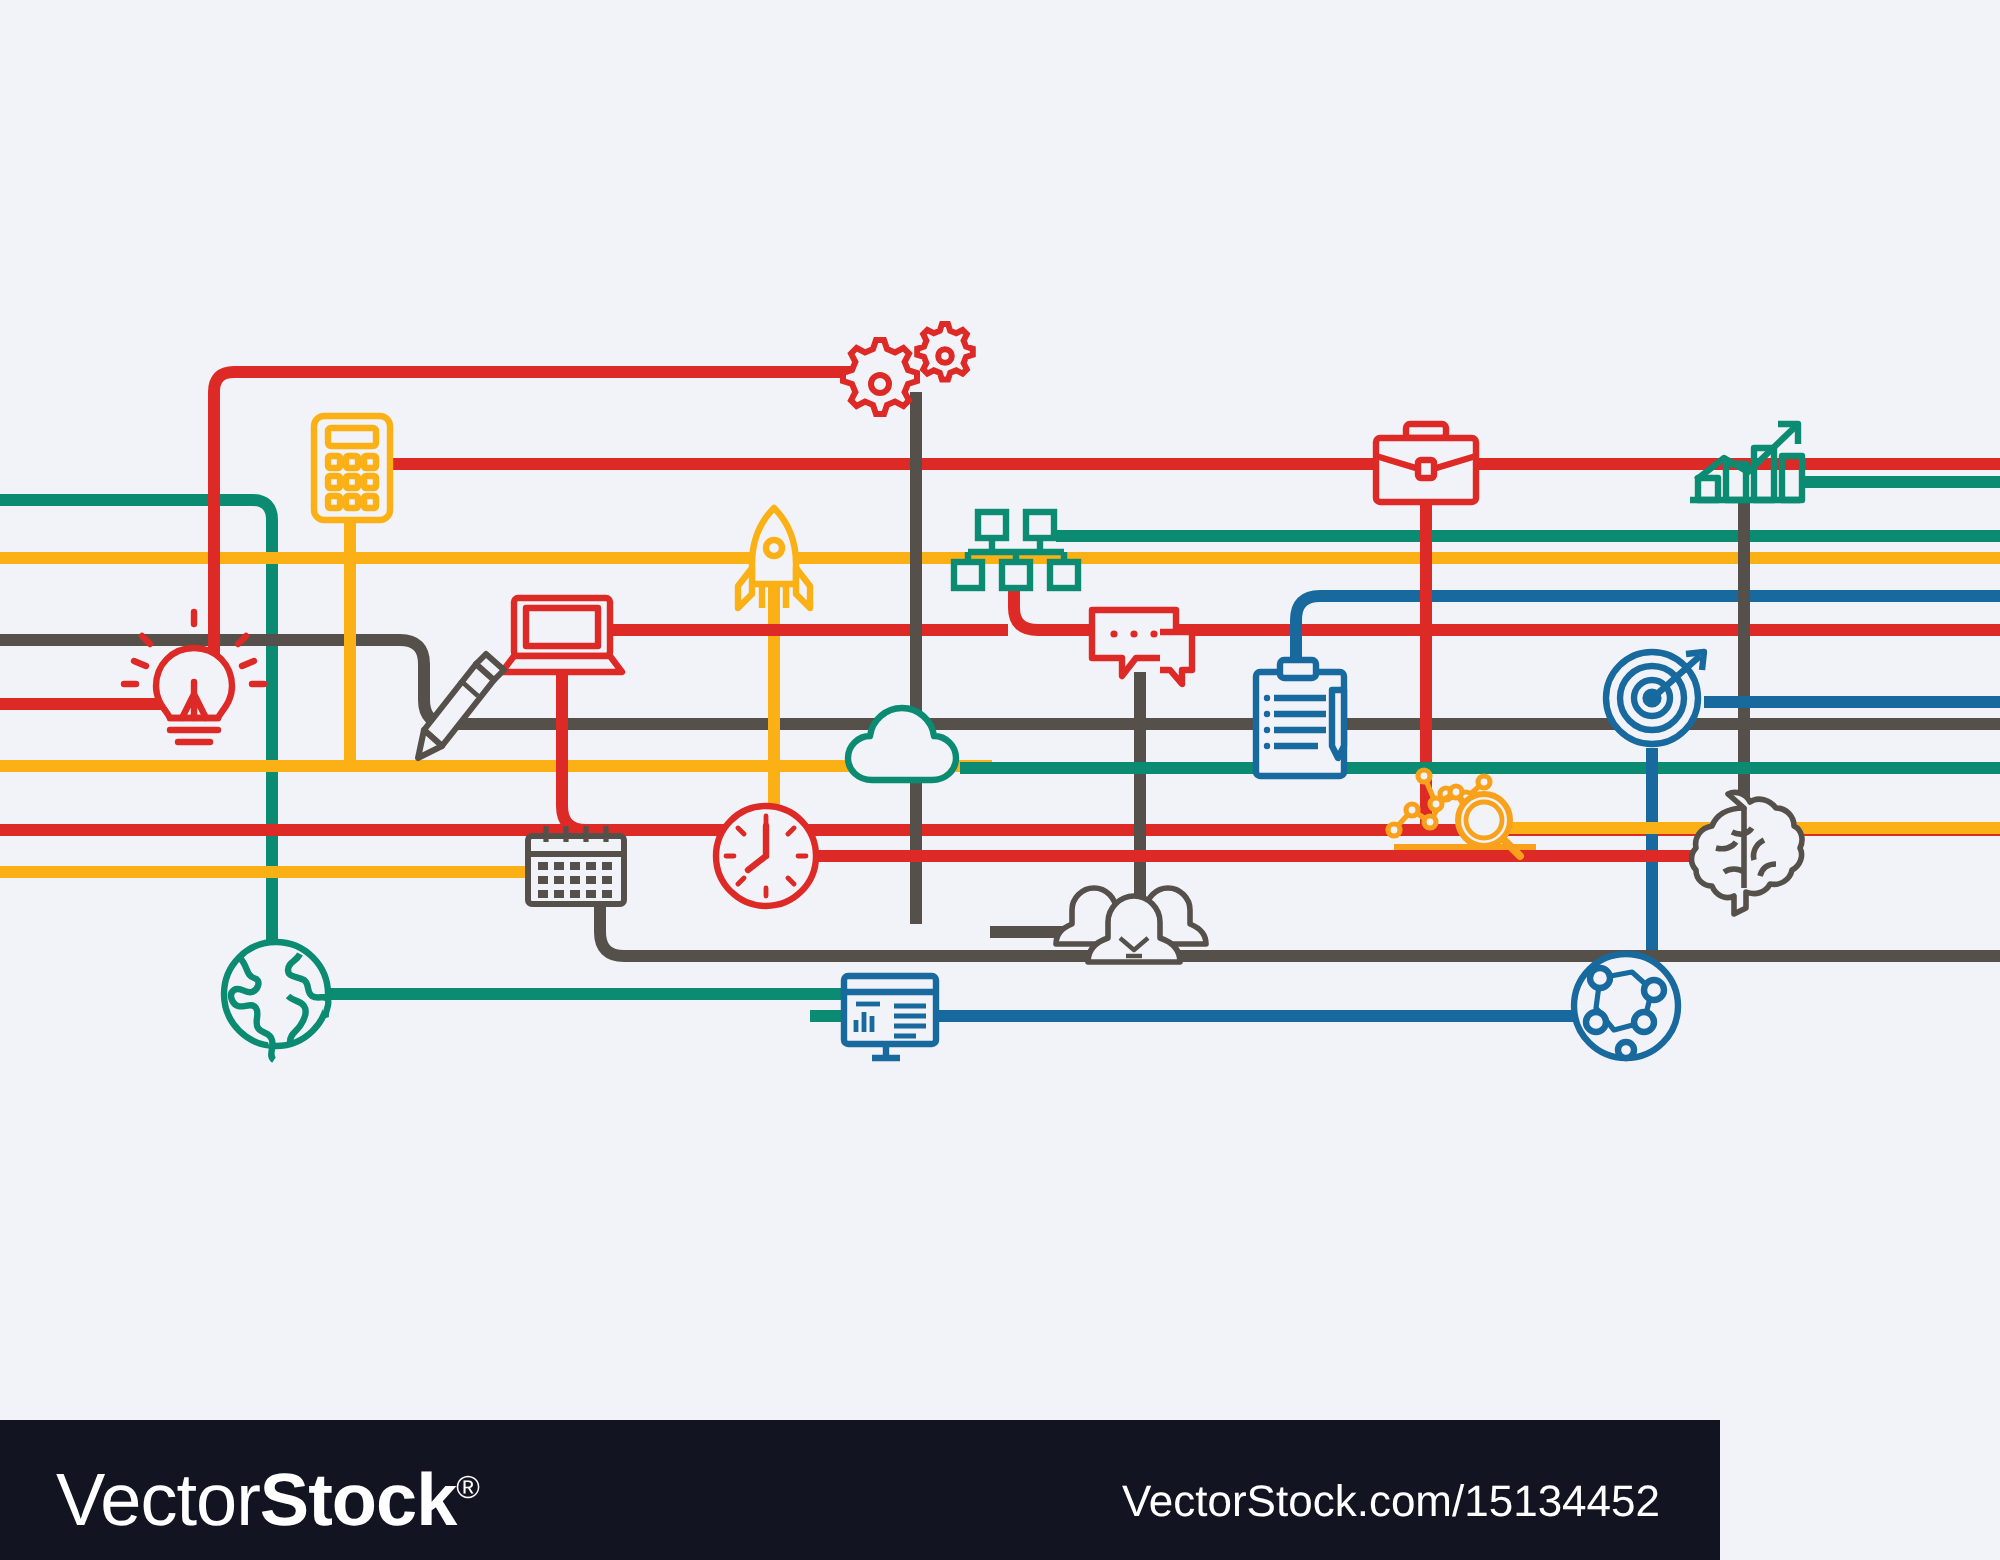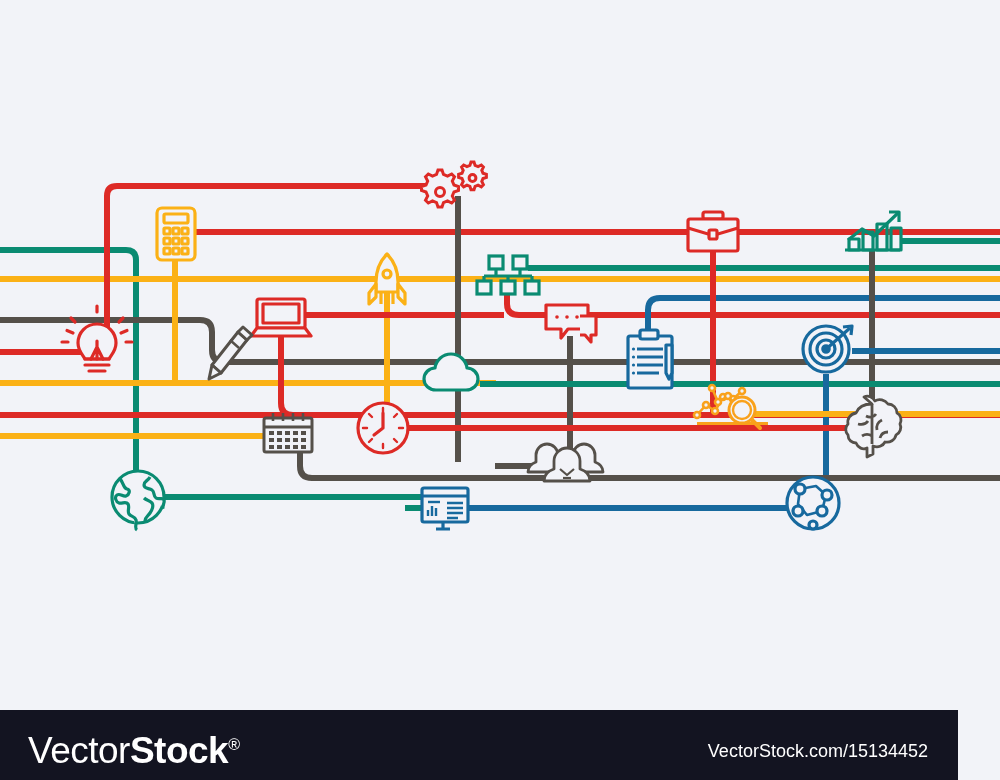--- a/index.html
+++ b/index.html
@@ -23,42 +23,42 @@
     left: 0;
     top: 0;
     width: 1000px;
     height: 710px;
     display: block;
   }
   #footer {
     position: absolute;
     left: 0;
     top: 710px;
-    width: 958px;
+    width: 860px;
     height: 70px;
     background: #131421;
   }
   .wm-logo {
     position: absolute;
     left: 28px;
     top: 13px;
     font-size: 37px;
     line-height: 44px;
     color: #ffffff;
     letter-spacing: -0.5px;
     white-space: nowrap;
   }
   .wm-logo .lite { font-weight: 400; }
   .wm-logo .bold { font-weight: 700; }
   .wm-logo .reg  { font-size: 16px; vertical-align: super; font-weight: 400; }
   .wm-url {
     position: absolute;
     right: 30px;
     top: 28px;
-    font-size: 18px;
+    font-size: 22px;
     line-height: 26px;
     color: #ffffff;
     white-space: nowrap;
     font-family: "Liberation Sans", sans-serif;
   }
 </style>
 </head>
 <body>
 
 <div id="stage">

